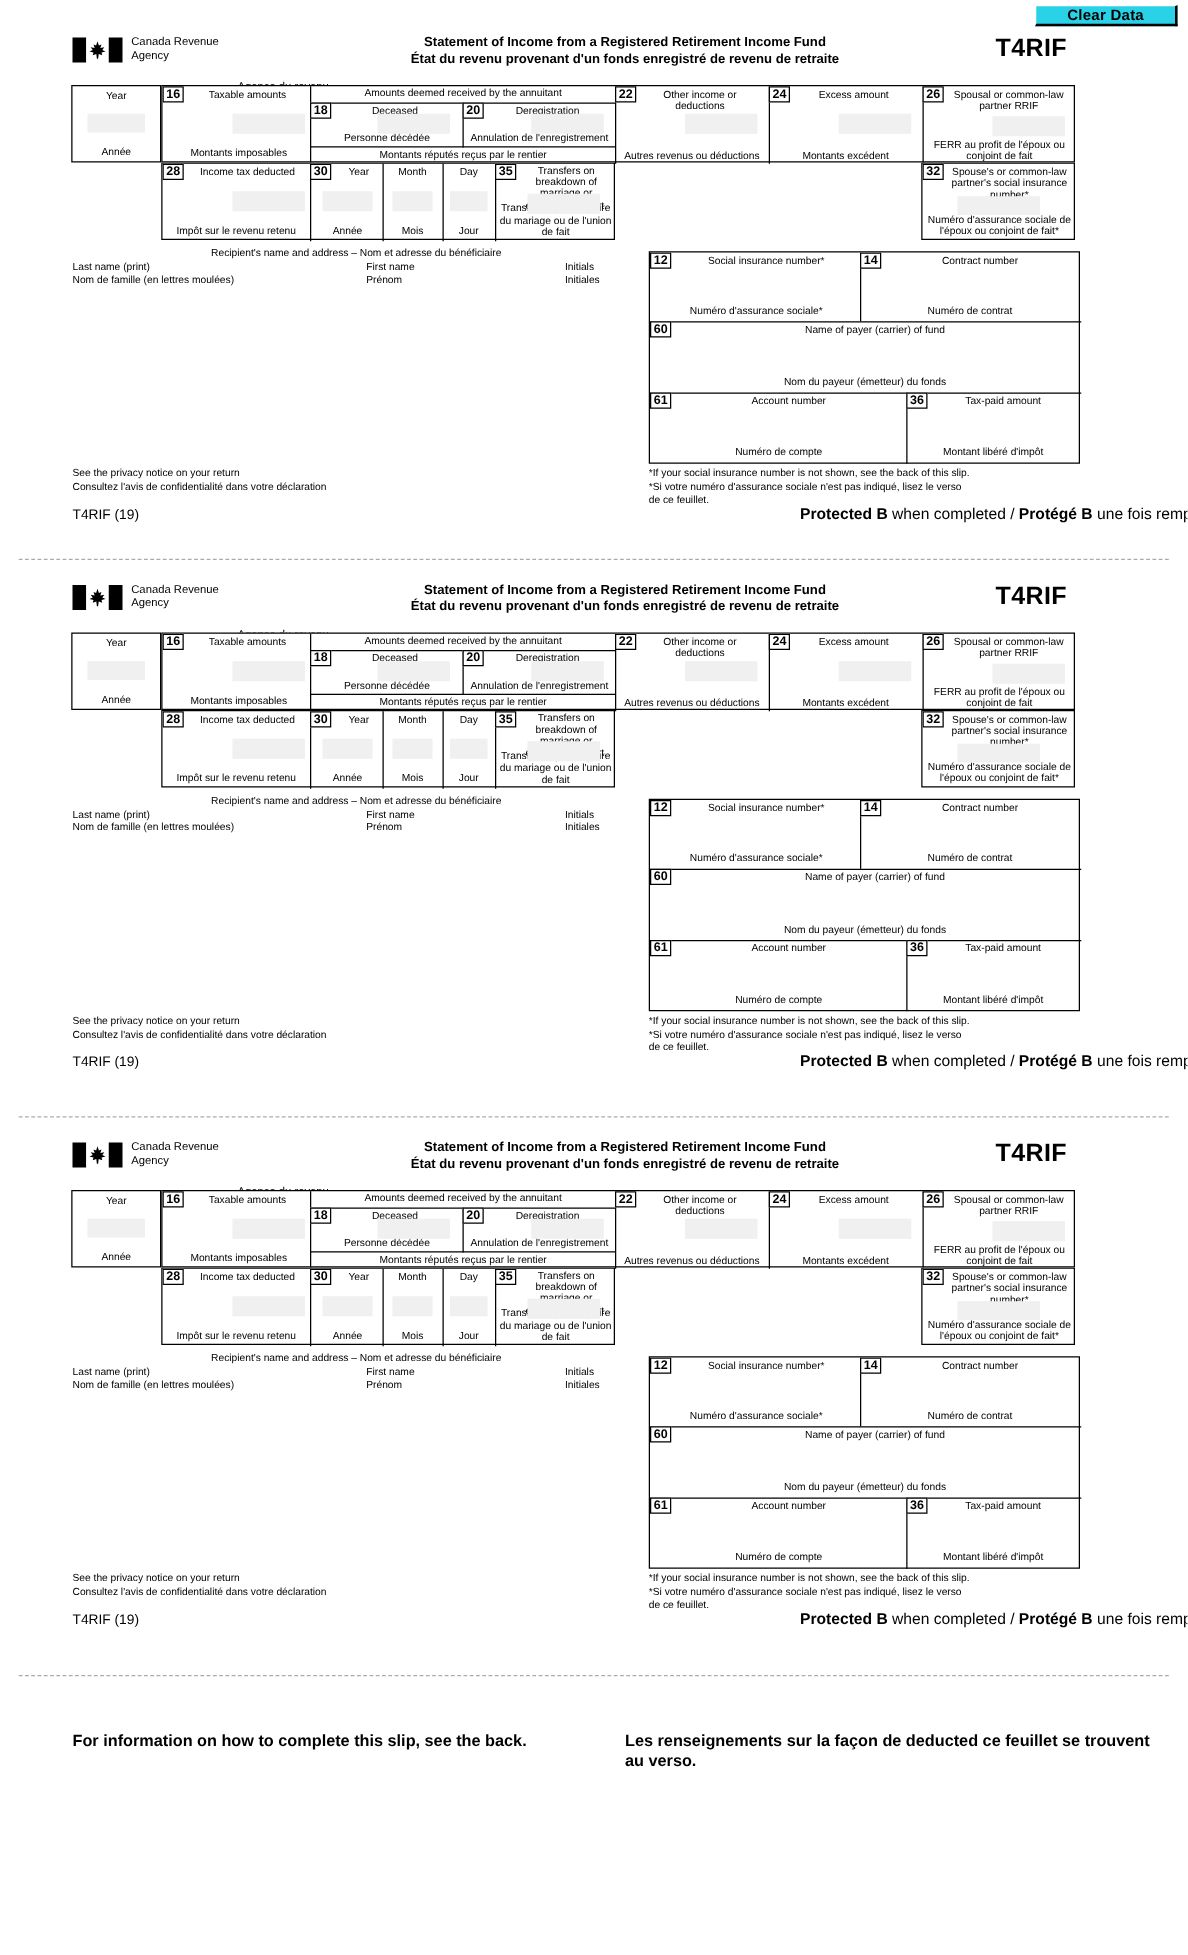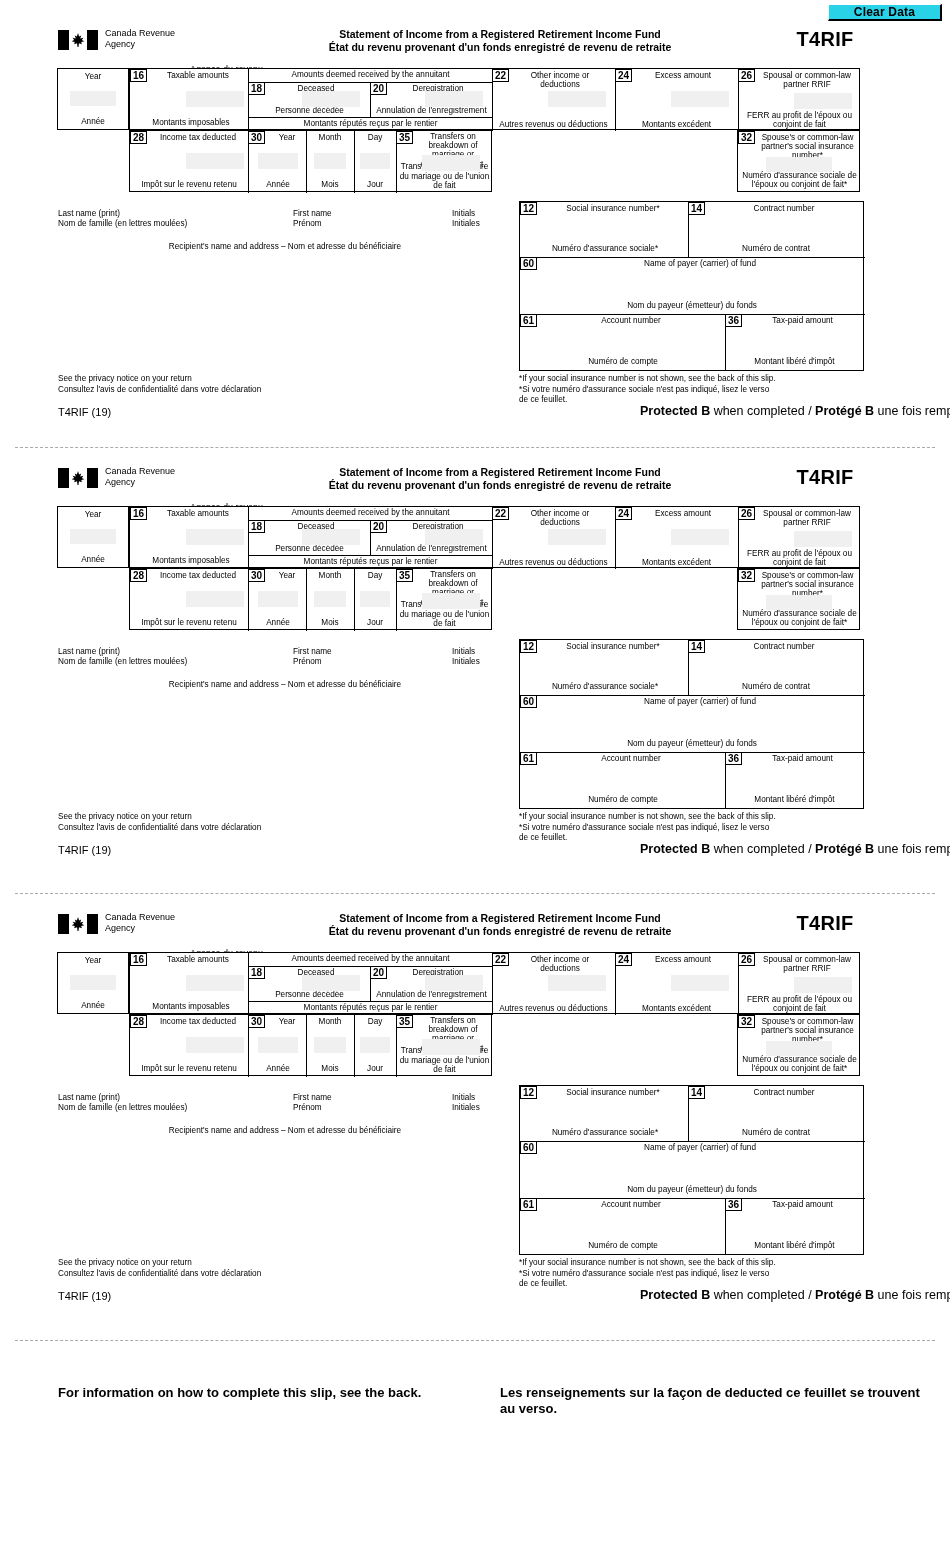--- a/index.html
+++ b/index.html
@@ -111,21 +111,20 @@
   .row1 { left: 129px; top: 0; width: 731px; height: 62px; }
 
   .vline { position: absolute; width: 1px; background: #000; }
   .hline { position: absolute; height: 1px; background: #000; }
 
   
   .recip-title {
     position: absolute;
     font-size: 8.2px; line-height: 9.5px;
     text-align: center;
-    margin-top: 44px;
   }
   .recip-lab {
     position: absolute;
     font-size: 8.2px; line-height: 9.6px;
   }
 
   
   .privacy {
     position: absolute; left: 58px;
     font-size: 8.2px; line-height: 10.5px;

